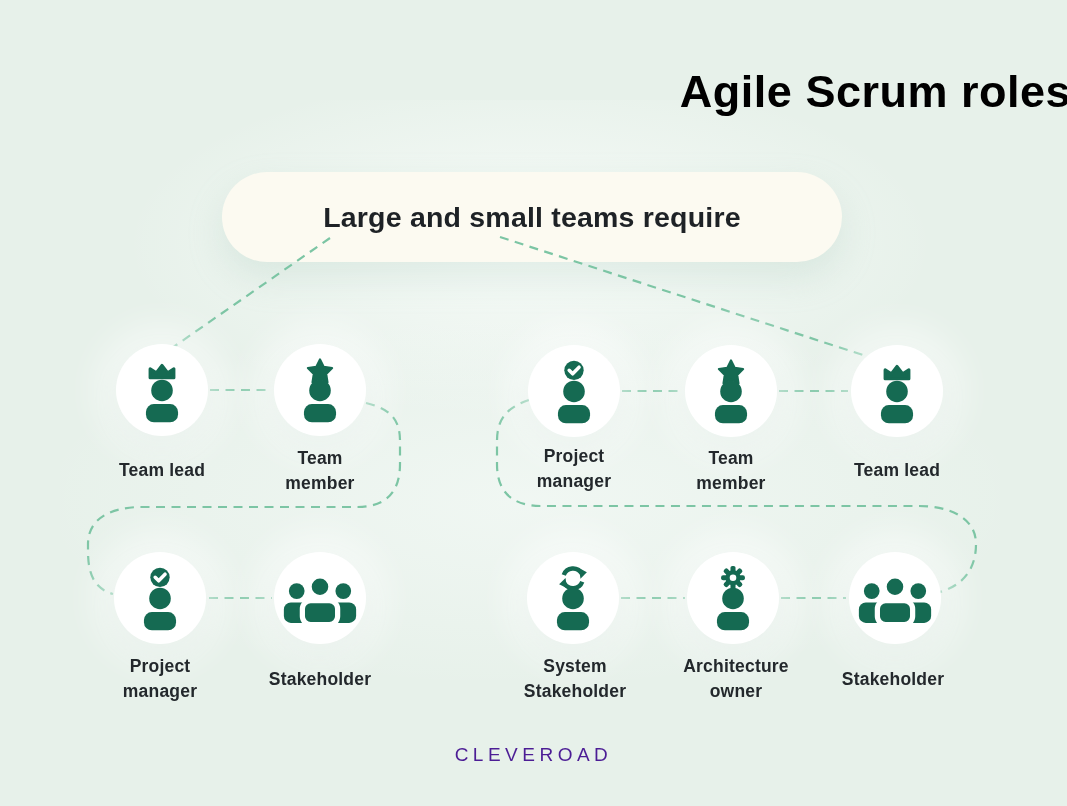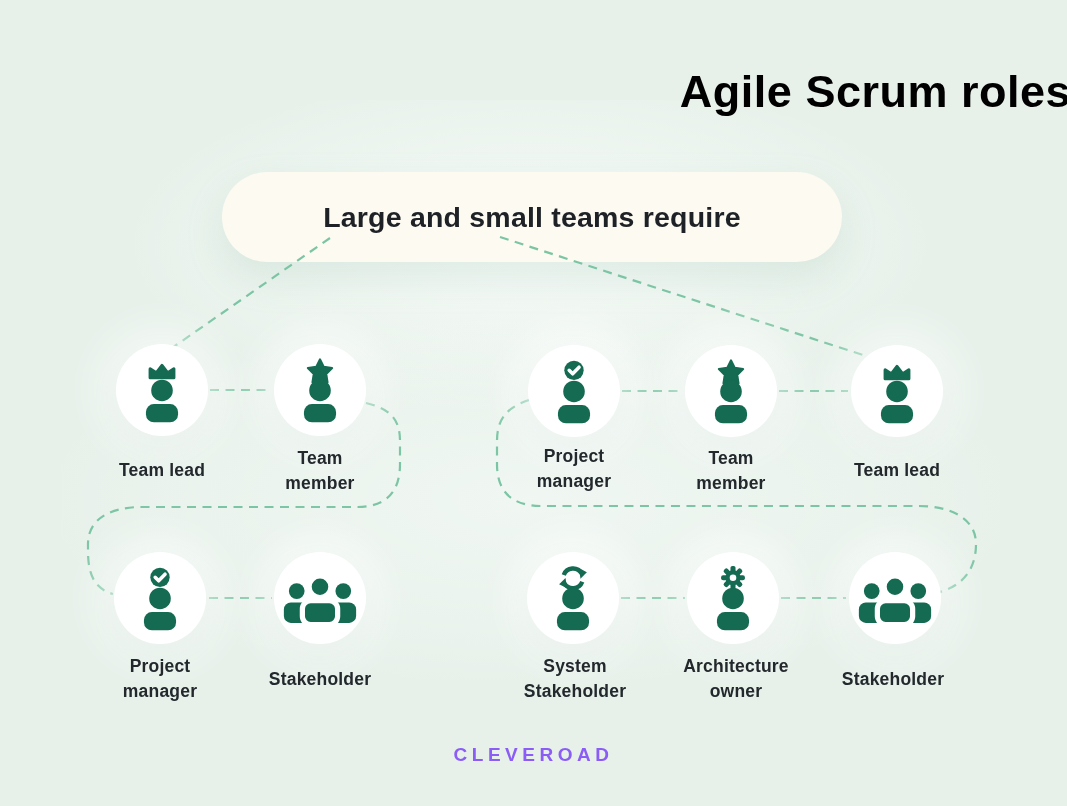--- a/index.html
+++ b/index.html
@@ -38,21 +38,21 @@
   .role-icon{display:block;}
   .ic{fill:#156a52;}
   .ic-stroke{stroke:#156a52;fill:none;}
   .label{
     position:absolute;transform:translateX(-50%);
     text-align:center;font-size:17.5px;font-weight:700;color:#23282c;
     line-height:25px;white-space:pre-line;letter-spacing:.2px;width:220px;
   }
   .footer-logo{
     position:absolute;top:744px;left:0;width:100%;text-align:center;
-    font-size:19px;font-weight:700;letter-spacing:4.5px;color:#8b5cf6;
+    font-size:19px;font-weight:400;letter-spacing:4.5px;color:#4c1d95;
   }
 </style>
 </head>
 <body>
 
 <div class="stage">
 
   <div class="halo halo-banner"></div>
   <div class="halo halo-rows"></div>
 

